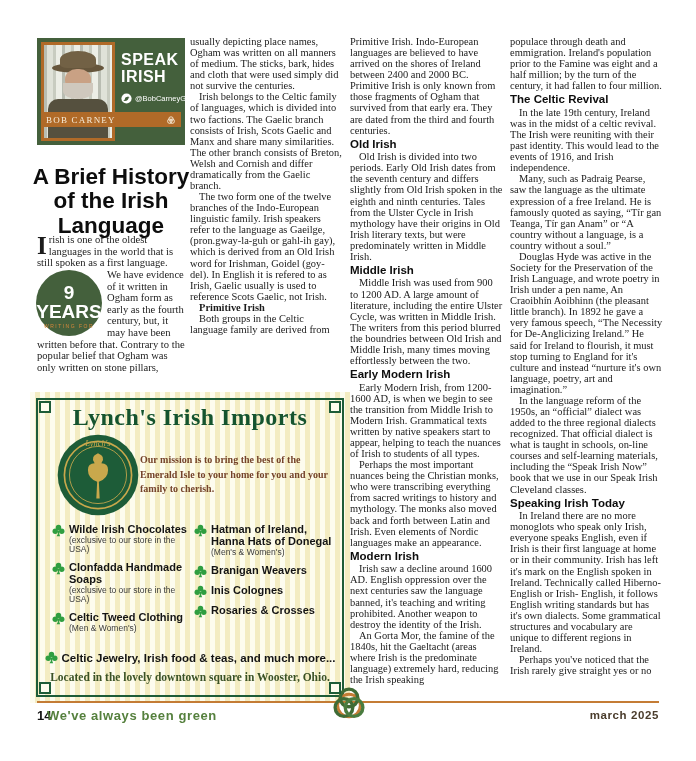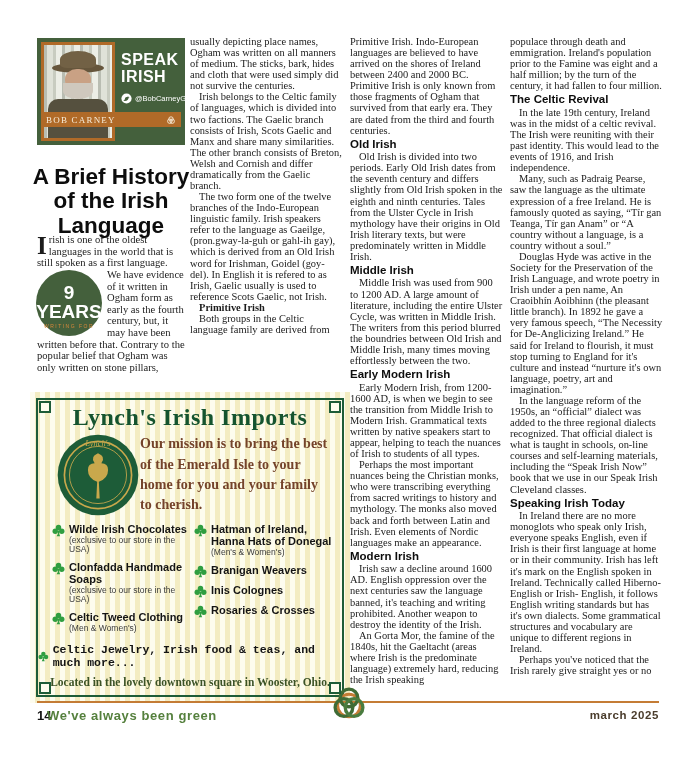--- a/index.html
+++ b/index.html
@@ -49,29 +49,29 @@
 
   
   .ad{position:absolute;left:30px;top:392px;width:320px;height:311px;box-sizing:border-box;padding:6px;
       background:repeating-linear-gradient(90deg,#fdfcee 0 5px,#f3ecc2 5px 10px);}
   .ad-inner{position:relative;border:2px solid #1d5c38;height:100%;box-sizing:border-box;overflow:hidden;}
   .corner{position:absolute;width:8px;height:8px;border:2px solid #1d5c38;background:#fdfcee;z-index:4;}
   .c-tl{left:1px;top:1px;} .c-tr{right:1px;top:1px;} .c-bl{left:1px;bottom:1px;} .c-br{right:1px;bottom:1px;}
   .ad-title{text-align:center;font-weight:bold;font-size:24px;letter-spacing:0.5px;color:#15542f;margin-top:4px;}
   .ad-top{display:flex;align-items:center;gap:0;padding:2px 14px 0 18px;}
   .ad-logo{flex:0 0 auto;}
-  .ad-mission{font-weight:bold;color:#74432a;font-size:14px;line-height:1.45;}
+  .ad-mission{font-weight:bold;color:#74432a;font-size:10px;line-height:1.45;}
   .ad-items{display:flex;padding:6px 6px 0 14px;}
   .ad-col{width:50%;}
   .ad-item{display:flex;gap:4px;margin-bottom:6px;font-family:"Liberation Sans",sans-serif;line-height:1.1;}
   .ad-item svg{flex:0 0 auto;margin-top:1px;}
   .item-name{font-weight:bold;font-size:11px;color:#141414;}
   .item-note{font-size:8.5px;color:#3a3a3a;margin-top:1px;}
-  .ad-featured{display:flex;justify-content:center;align-items:center;gap:4px;margin-top:4px;
-               font-family:Liberation Mono, monospace;font-weight:bold;font-size:11.5px;color:#141414;}
+  .ad-featured{display:flex;justify-content:center;align-items:center;gap:4px;margin-top:12px;
+               font-family:Liberation Sans, sans-serif;font-weight:bold;font-size:11.5px;color:#141414;}
   .ad-location{margin-top:7px;text-align:center;font-weight:bold;font-size:11.5px;color:#3b5226;}
   .ad-cta{text-align:center;font-family:"Liberation Sans",sans-serif;font-weight:bold;font-size:11px;
           color:#1d4b2a;letter-spacing:0.3px;margin-top:10px;}
   .ad-address{margin-top:5px;background:#1d5c38;color:#ffffff;text-align:center;
               font-weight:bold;font-size:16px;letter-spacing:0.5px;padding:3px 0;}
 
   
   .footer-line{position:absolute;left:37px;right:37px;top:701px;height:2px;background:#c47c35;}
   .page-num{position:absolute;left:37px;top:708px;font-family:"Liberation Sans",sans-serif;font-weight:bold;font-size:13px;color:#141414;}
   .tagline{position:absolute;left:47px;top:708px;font-family:"Liberation Sans",sans-serif;font-weight:bold;

